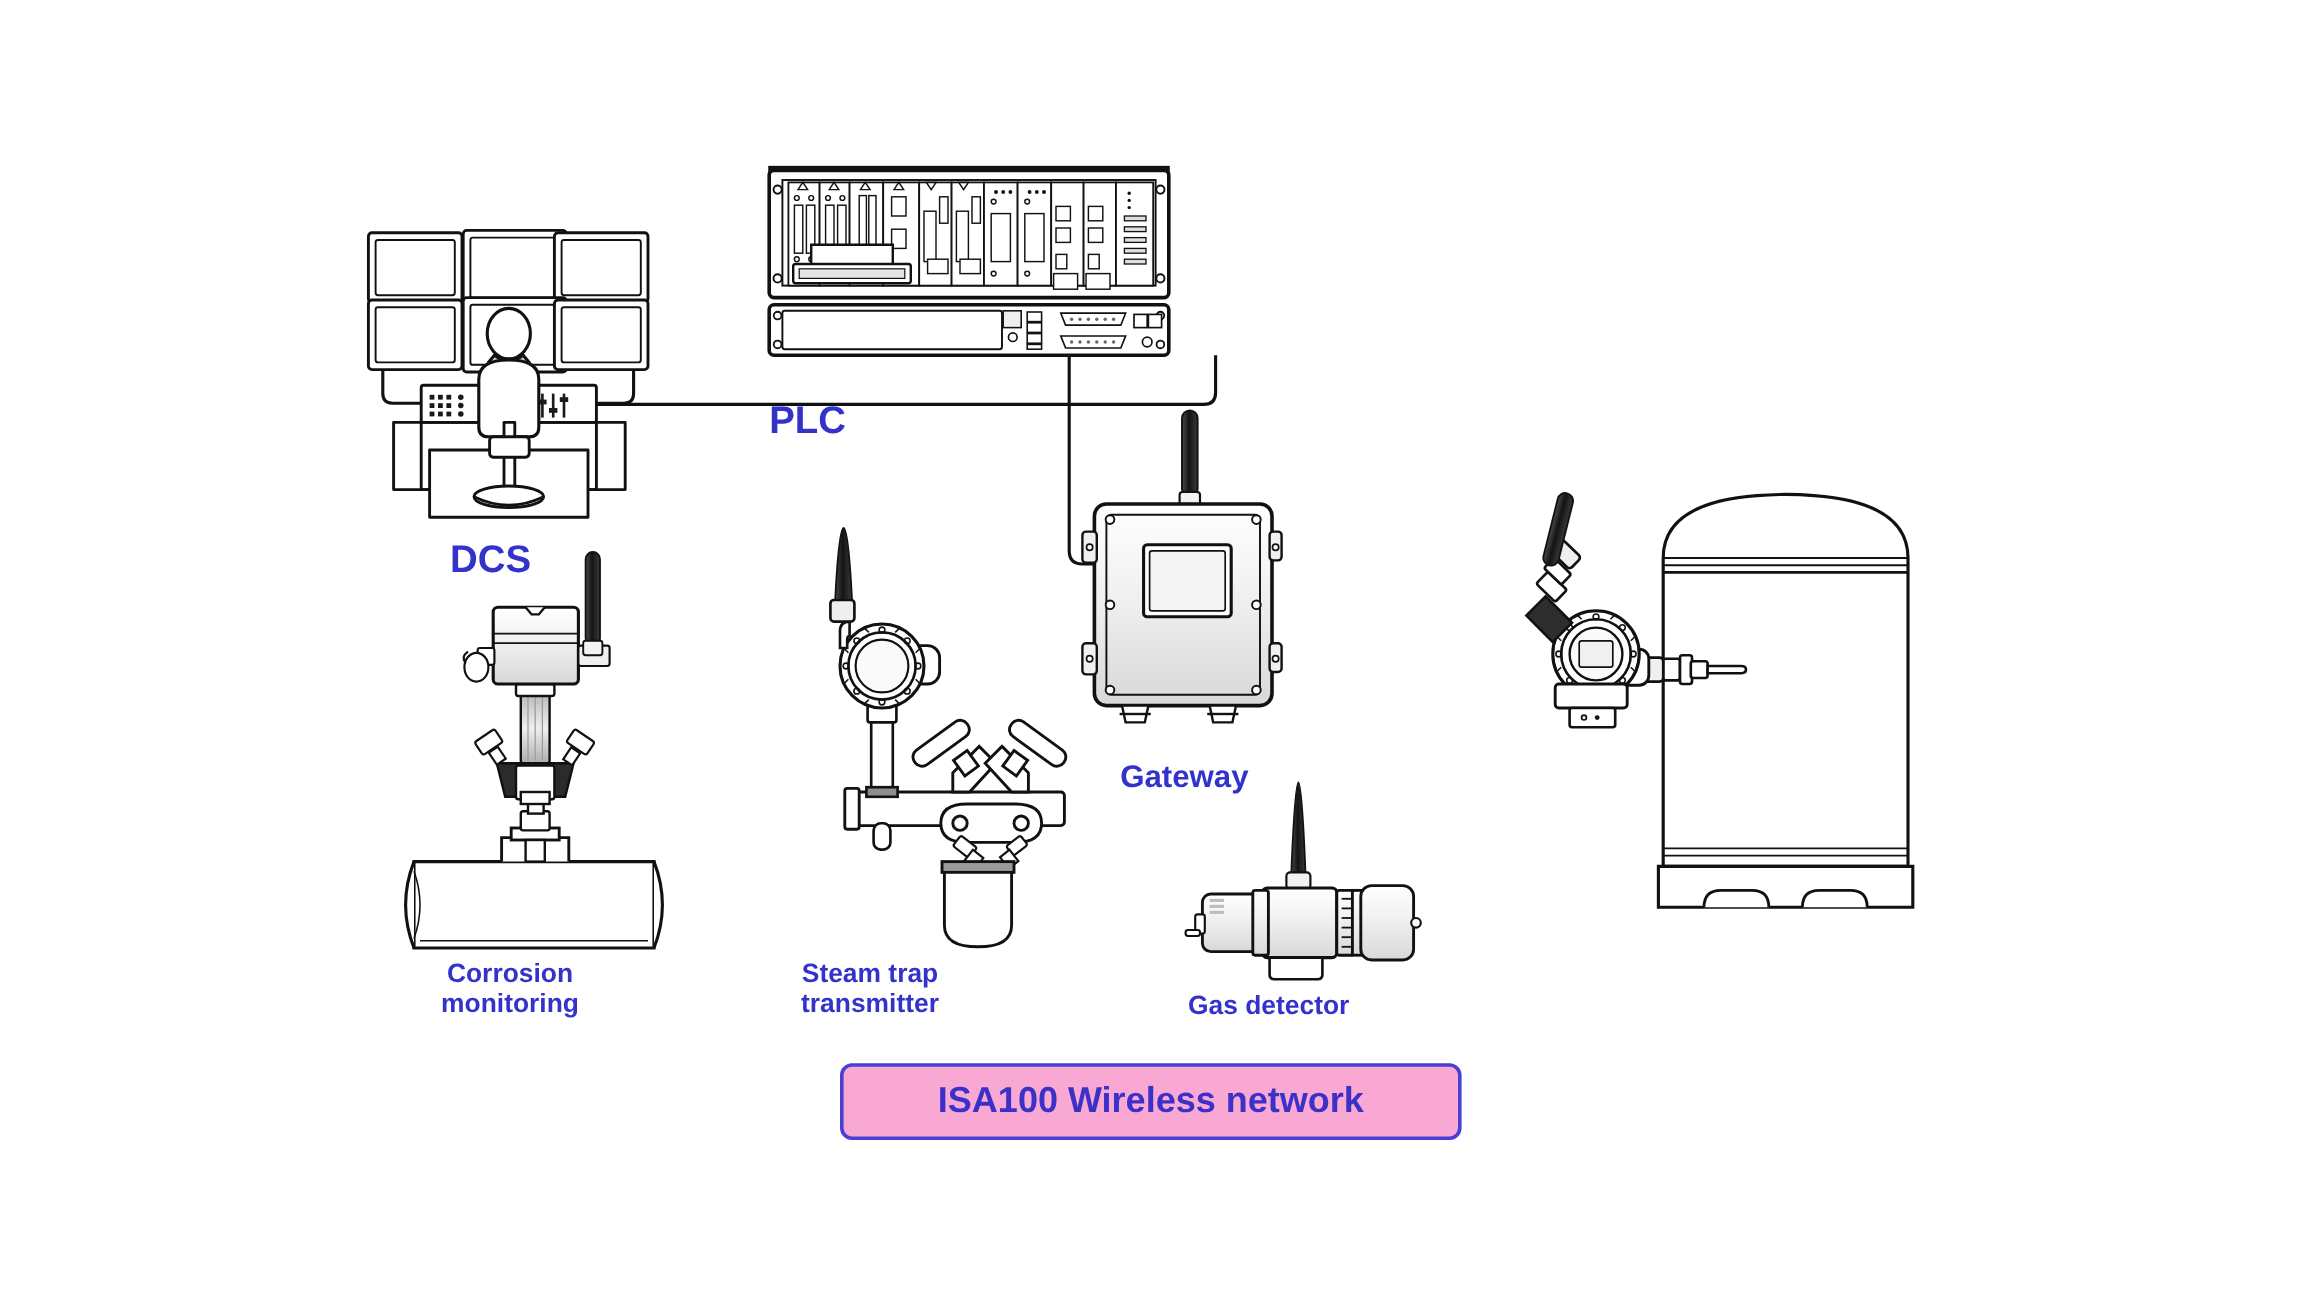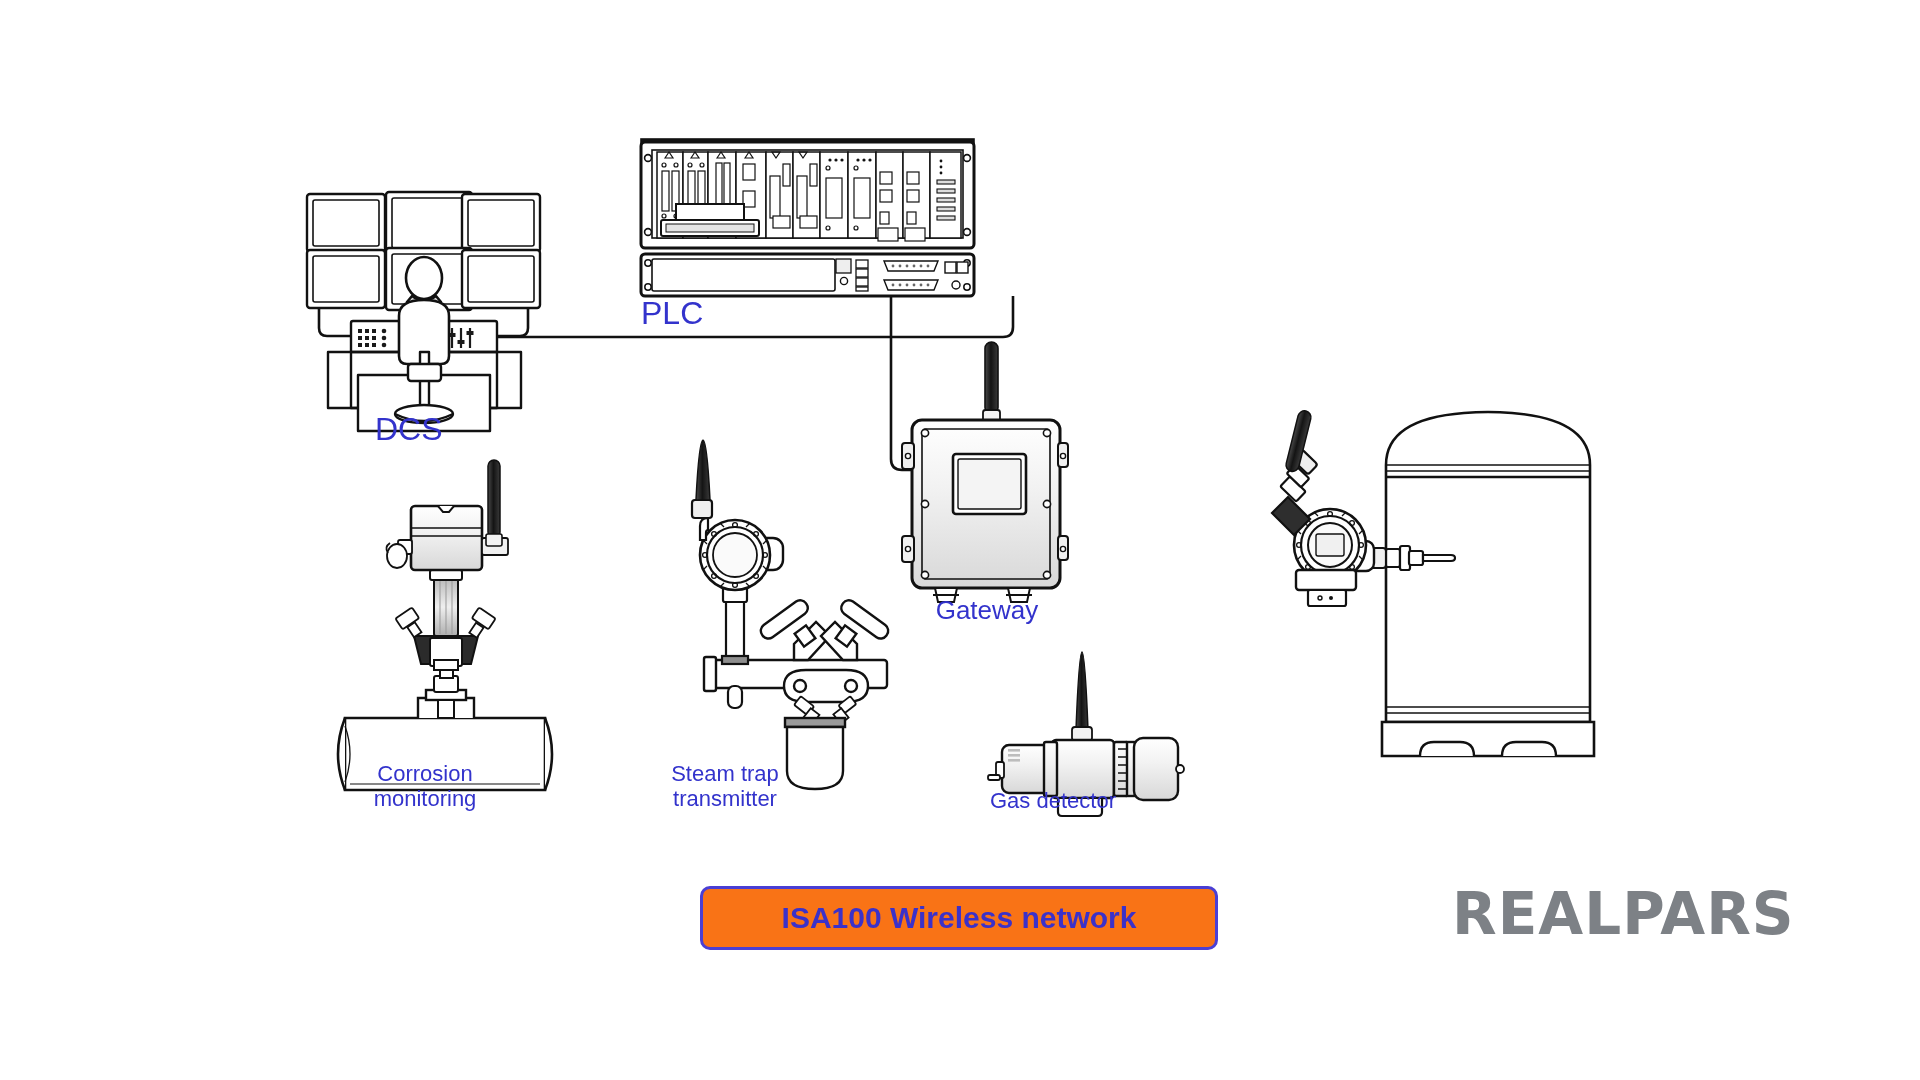--- a/index.html
+++ b/index.html
@@ -1,23 +1,23 @@
 <!DOCTYPE html>
 <html><head>
 <meta charset="utf-8">
 <style>
   html,body{margin:0;padding:0;background:#ffffff;}
   body{width:1920px;height:1080px;font-family:"Liberation Sans",sans-serif;overflow:hidden;}
   #stage{position:relative;width:1920px;height:1080px;background:#ffffff;}
   svg.layer{position:absolute;left:0;top:0;width:1920px;height:1080px;}
-  .lbl{position:absolute;color:#3333cc;font-weight:normal;line-height:1.12;white-space:pre-line;}
+  .lbl{position:absolute;color:#3333cc;font-weight:bold;line-height:1.12;white-space:pre-line;margin-top:37px;}
   .lbl-lg{font-size:32px;}
   .lbl-md{font-size:26px;}
   .lbl-sm{font-size:22px;}
-  #isa-box{position:absolute;border:3px solid #4a3fd4;border-radius:10px;background:#f97316;
+  #isa-box{position:absolute;border:3px solid #4a3fd4;border-radius:10px;background:#f9a8d4;
            display:flex;align-items:center;justify-content:center;}
   #isa-box span{color:#3b31c9;font-size:30px;font-weight:bold;}
   #logo{position:absolute;color:#7d8186;font-size:58px;font-weight:bold;letter-spacing:1px;
         font-family:"DejaVu Sans",sans-serif;}
 </style>
 </head>
 <body>
 
 <div id="stage">
 
@@ -565,15 +565,14 @@
 <div class="lbl lbl-sm" style="left:330px;top:762px;width:190px;text-align:center;">Corrosion
 monitoring</div>
 <div class="lbl lbl-sm" style="left:630px;top:762px;width:190px;text-align:center;">Steam trap
 transmitter</div>
 <div class="lbl lbl-sm" style="left:990px;top:789px;width:200px;text-align:left;">Gas detector</div>
 
 <div id="isa-box" style="left:700px;top:886px;width:512px;height:58px;">
   <span>ISA100 Wireless network</span>
 </div>
 
-<div id="logo" style="left:1452px;top:880px;">REALPARS</div>
 
 </div>
 
 </body></html>

